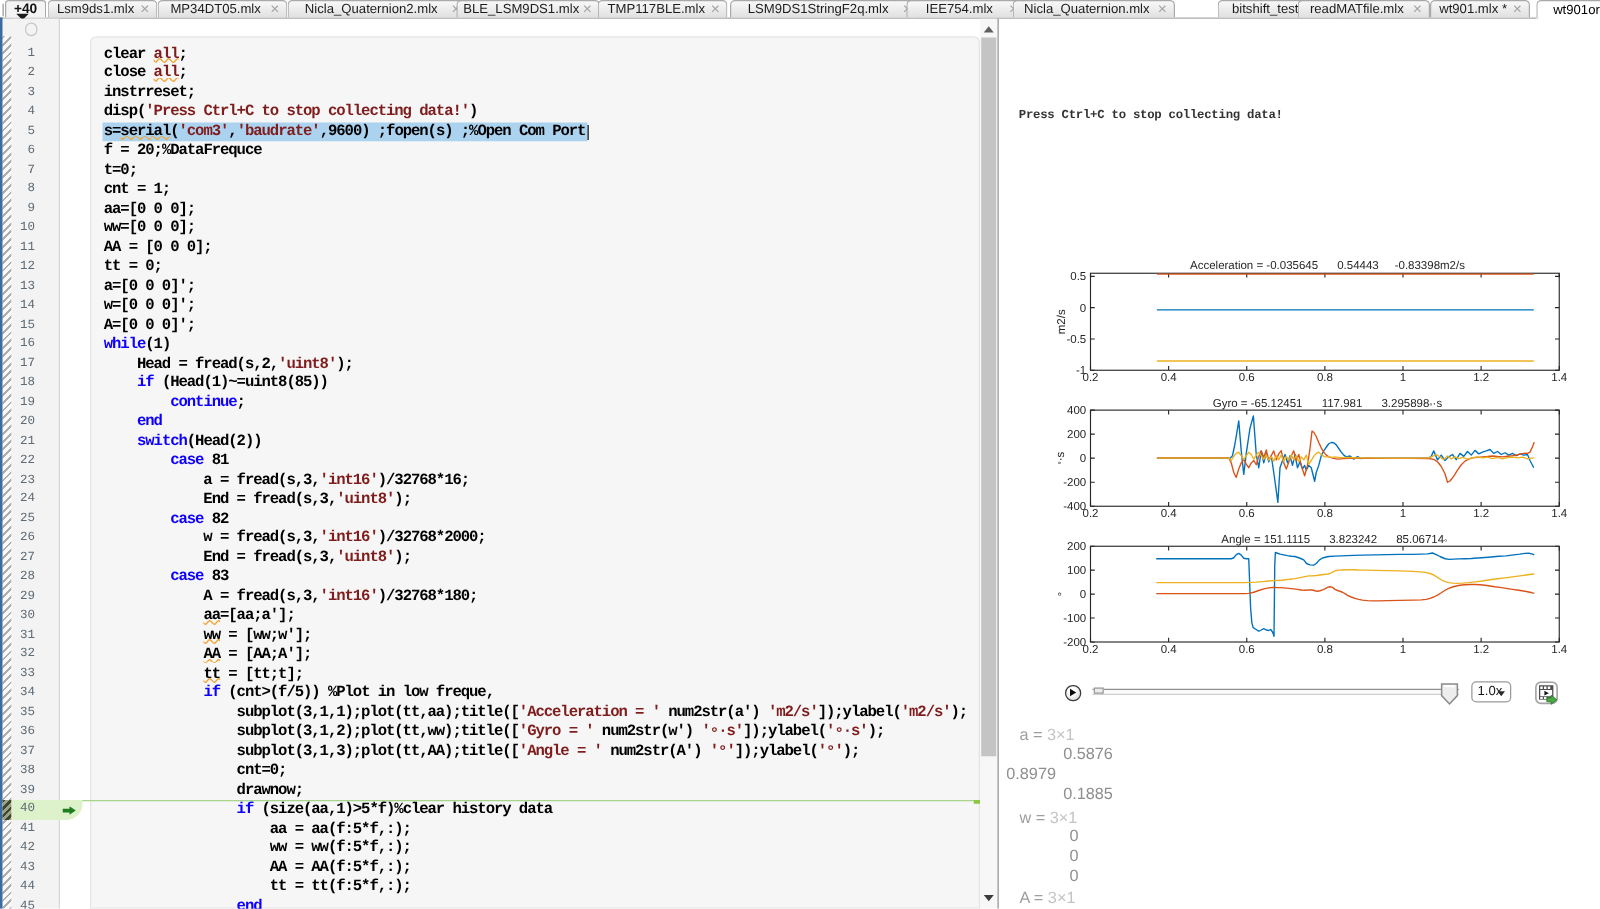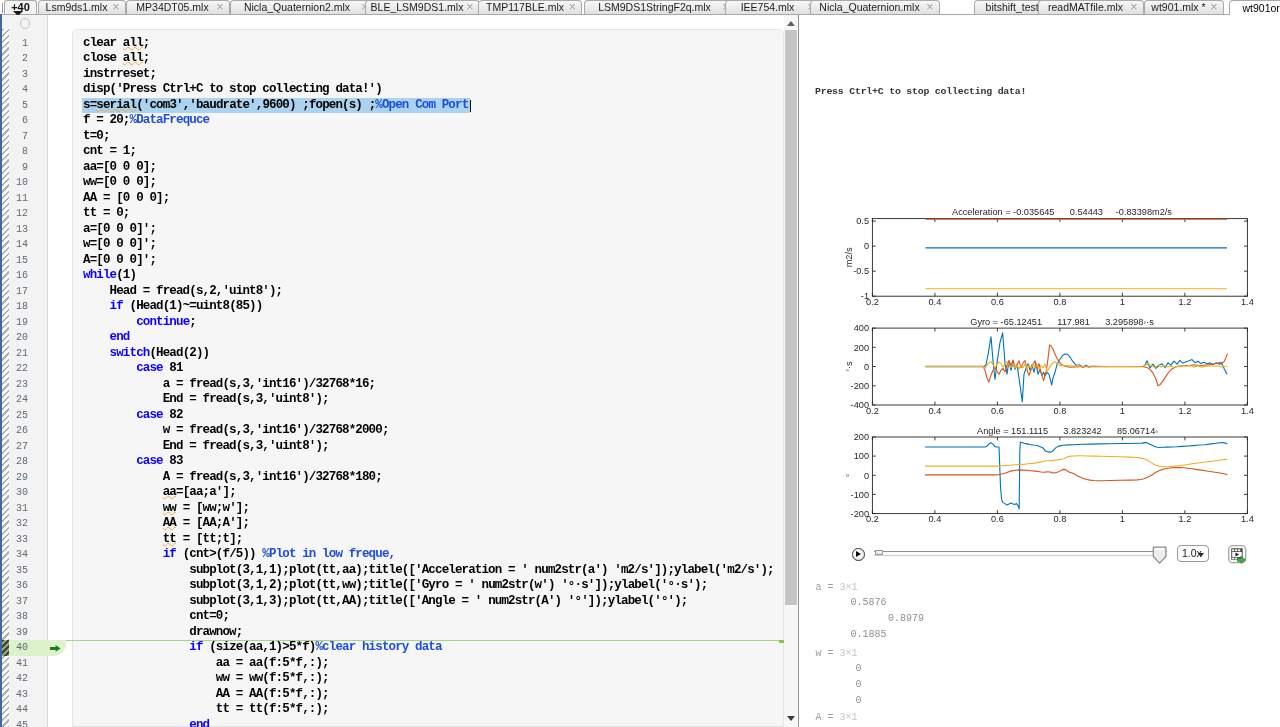--- a/index.html
+++ b/index.html
@@ -39,22 +39,22 @@
 #l40mark { position:absolute; left:779px; top:640.4px; width:4.6px; height:2.6px; background:#8dc63f; }
 
 
 #sel5 { position:absolute; left:81.6px; top:98.1px; width:388.4px; height:15.2px; background:#abd2ee; }
 #cursor { position:absolute; left:469.6px; top:99.6px; width:1.5px; height:12.6px; background:#101010; }
 
 
 #code { position:absolute; left:83px; top:35.85px; font-family:"Liberation Mono",monospace;
   font-size:12.5px; letter-spacing:-0.86px; font-weight:bold; line-height:15.5px; color:#000; white-space:pre; }
 #code .k { color:#0e00ff; }
-#code .s { color:#000000; }
-#code .c { color:#1d4ed8; }
+#code .s { color:#7f1d1d; }
+#code .c { color:#000000; }
 #code .q { text-decoration:underline wavy #efa83d 0.6px; text-underline-offset:0.4px; text-decoration-skip-ink:none; }
 #code .sel { background:transparent; }
 #code .dgr { position:relative; top:1.6px; }
 
 
 #sbtrack { position:absolute; left:783.5px; top:14.7px; width:14.5px; height:712.3px; background:#f7f7f7; }
 #sbthumb { position:absolute; left:785px; top:30px; width:11.5px; height:575px; background:#c4c4c4; }
 #sbup { position:absolute; left:787px; top:21px; width:0; height:0; border-left:4px solid transparent; border-right:4px solid transparent; border-bottom:5px solid #5f5f5f; }
 #sbdown { position:absolute; left:787px; top:716px; width:0; height:0; border-left:4px solid transparent; border-right:4px solid transparent; border-top:5px solid #3c3c3c; }
 #divider { position:absolute; left:798px; top:14.7px; width:1px; height:712.3px; background:#939393; }
@@ -67,21 +67,21 @@
 #play { position:absolute; left:852px; top:548px; width:12.5px; height:12.5px; border:1.7px solid #3a3a3a; border-radius:50%; background:radial-gradient(circle at 40% 35%,#fff 30%,#cfcfcf); }
 #play:after { content:""; position:absolute; left:3.3px; top:1.6px; width:0; height:0; border-top:3.1px solid transparent; border-bottom:3.1px solid transparent; border-left:5px solid #0a0a0a; }
 #track { position:absolute; left:874px; top:550.7px; width:293px; height:5px; background:#fbfbfb; border-top:1.2px solid #8f8f8f; border-bottom:1px solid #cfcfcf; }
 #trackcap { position:absolute; left:874.5px; top:550.4px; width:8.5px; height:4.8px; border:1px solid #9a9a9a; background:#ececec; }
 #thumb { position:absolute; left:1151.8px; top:545.7px; }
 #speed { position:absolute; left:1177px; top:545.3px; width:32px; height:17px; border:1.4px solid #9a9a9a; border-radius:4px; background:#fff; font-size:10.5px; color:#1a1a1a; line-height:15px; padding-left:4px; }
 #speed:after { content:""; position:absolute; right:3.8px; top:6.4px; width:0; height:0; border-left:3.3px solid transparent; border-right:3.3px solid transparent; border-top:4.3px solid #2b2b2b; }
 #exporticon { position:absolute; left:1227.5px; top:544.5px; }
 
 
-.vout { position:absolute; font-family:Liberation Mono, monospace; font-size:10px; line-height:12px; color:#8f8f8f; }
+.vout { position:absolute; font-family:Liberation Sans, sans-serif; font-size:13px; line-height:12px; color:#8f8f8f; }
 .vlab { color:#9e9e9e; }
 .vdim { color:#c3c3c3; }
 </style></head>
 <body>
 <div id="root">
 
 <div id="tabbar">
 <div id="tabline"></div>
 <div class="tab" style="left:37.5px;width:88px"><span class="tl">Lsm9ds1.mlx</span><span class="tx">×</span></div>
 <div class="tab" style="left:125.5px;width:104px"><span class="tl">MP34DT05.mlx</span><span class="tx">×</span></div>
@@ -294,20 +294,20 @@
       <rect x="10.2" y="4.2" width="2" height="2" fill="#fff"></rect>
 <rect x="4.2" y="7" width="9.5" height="5" fill="#fff"></rect>
 <path d="M7.5,7.6 l3.6,1.9 l-3.6,1.9 z" fill="#1a1a1a"></path>
 <rect x="4.2" y="12.6" width="2" height="1.6" fill="#fff"></rect>
       <rect x="7.2" y="12.6" width="2" height="1.6" fill="#fff"></rect>
 <path d="M9.5,13.2 h3.4 v-2 l4.6,3.6 l-4.6,3.6 v-2 h-3.4 z" fill="#49a942" stroke="#2d7a2d" stroke-width="0.7"></path>
 </svg>
 
 <div class="vout" style="left:815.5px;top:581.7px"><span class="vlab">a = </span><span class="vdim">3×1</span></div>
 <div class="vout" style="left:850.5px;top:597px">0.5876</div>
-<div class="vout" style="left:888px;top:613px">0.8979</div>
+<div class="vout" style="left:805px;top:613px">0.8979</div>
 <div class="vout" style="left:850.5px;top:629px">0.1885</div>
 <div class="vout" style="left:815.5px;top:647.5px"><span class="vlab">w = </span><span class="vdim">3×1</span></div>
 <div class="vout" style="left:855.5px;top:663.3px">0</div>
 <div class="vout" style="left:855.5px;top:679.2px">0</div>
 <div class="vout" style="left:855.5px;top:694.9px">0</div>
 <div class="vout" style="left:815.5px;top:712.4px"><span class="vlab">A = </span><span class="vdim">3×1</span></div>
 
 </div>
 </body></html>

